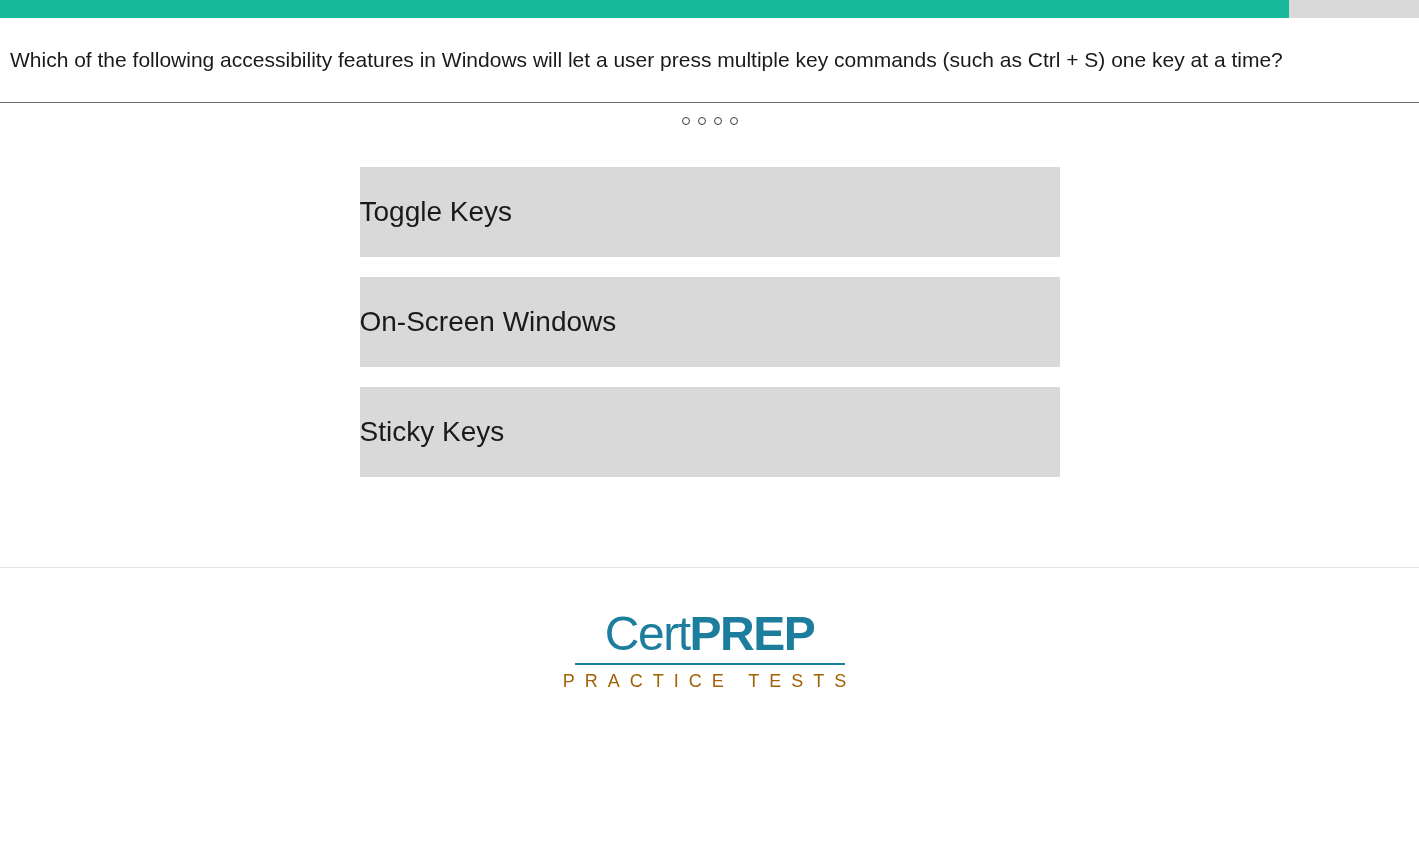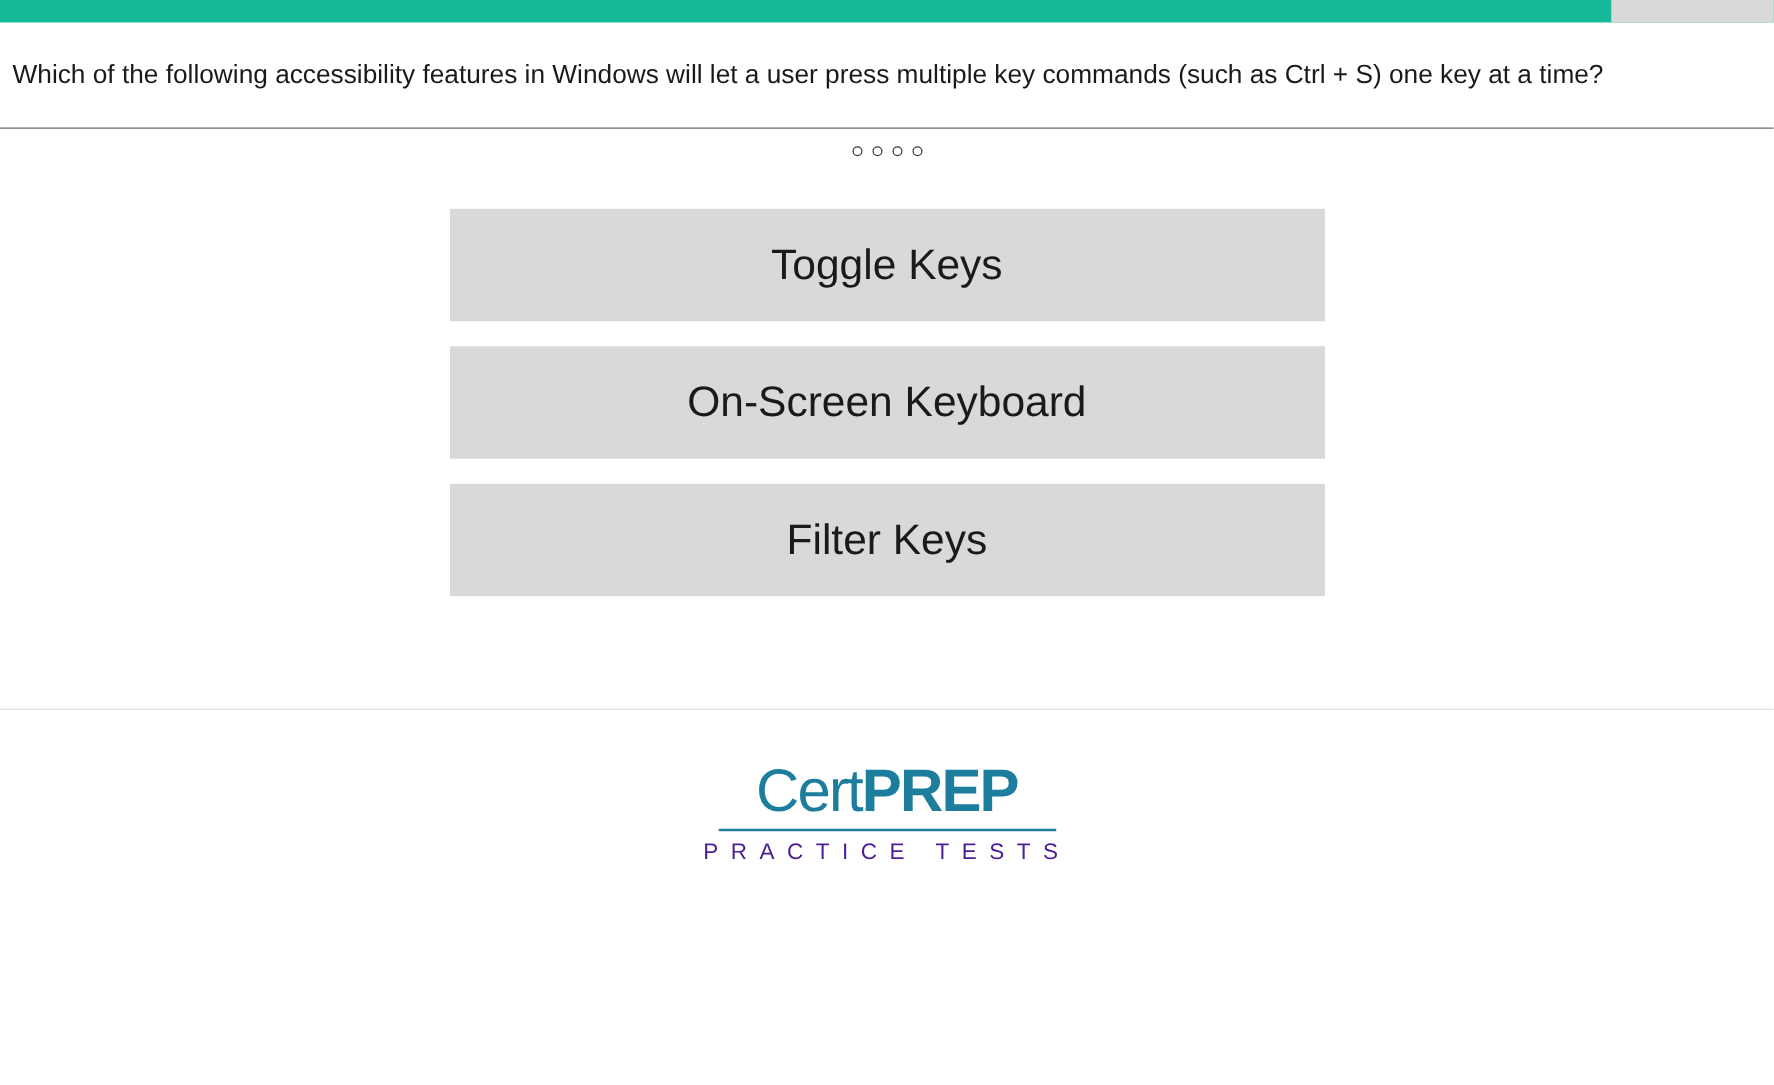--- a/index.html
+++ b/index.html
@@ -64,22 +64,22 @@
       align-items: center;
       gap: 20px;
       padding: 34px 0 90px 0;
     }
     .option {
       width: 700px;
       height: 90px;
       background: #d9d9d9;
       display: flex;
       align-items: center;
-      justify-content: center;
-      font-size: 34px;
+      justify-content: flex-start;
+      font-size: 28px;
       color: #1a1a1a;
       cursor: pointer;
       user-select: none;
     }
     .footer-divider {
       border: none;
       border-top: 1px solid #e2e2e2;
       margin: 0;
     }
     .footer {
@@ -98,21 +98,21 @@
       font-weight: 700;
     }
     .logo-underline {
       border: none;
       border-top: 2px solid #1c7d9c;
       width: 270px;
       margin-top: 2px;
     }
     .logo-line2 {
       font-size: 18px;
-      color: #4c1d95;
+      color: #a16207;
       letter-spacing: 10px;
       margin-top: 6px;
       font-weight: 400;
     }
   </style>
 </head>
 <body>
 
 <div class="top-bar">
   <div class="top-bar-segment"></div>
@@ -129,24 +129,24 @@
     <span></span>
     <span></span>
     <span></span>
 </div>
 
 <div class="options-wrap">
   <div class="option">
     <span>Toggle Keys</span>
   </div>
   <div class="option">
-    <span>On-Screen Keyboard</span>
+    <span>On-Screen Windows</span>
   </div>
   <div class="option">
-    <span>Filter Keys</span>
+    <span>Sticky Keys</span>
   </div>
 </div>
 
 <hr class="footer-divider">
 
 <div class="footer">
   <div class="logo-line1">
     <span>Cert</span><span class="bold">PREP</span>
   </div>
   <hr class="logo-underline">

